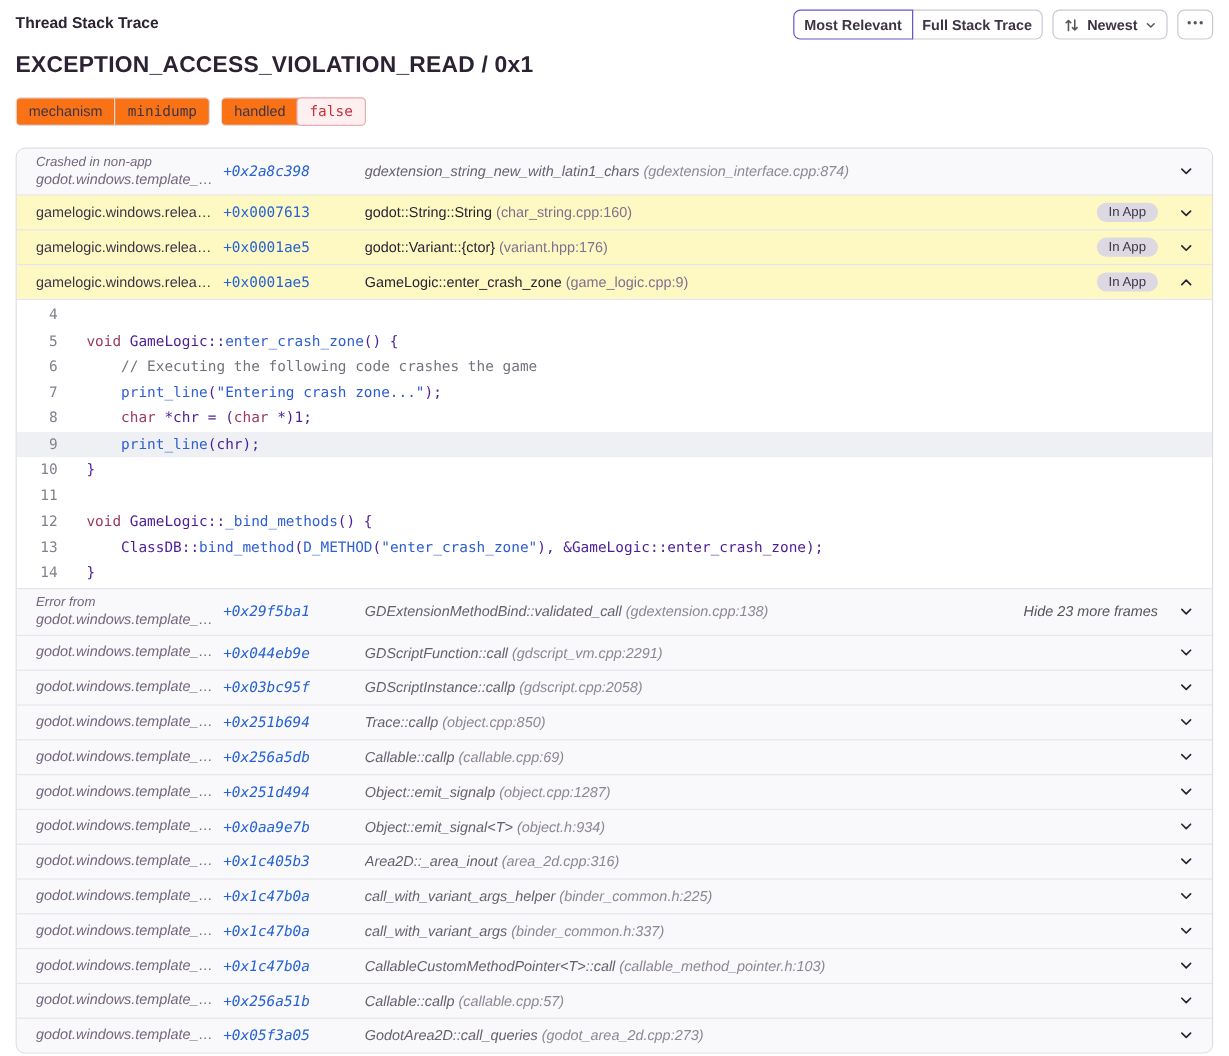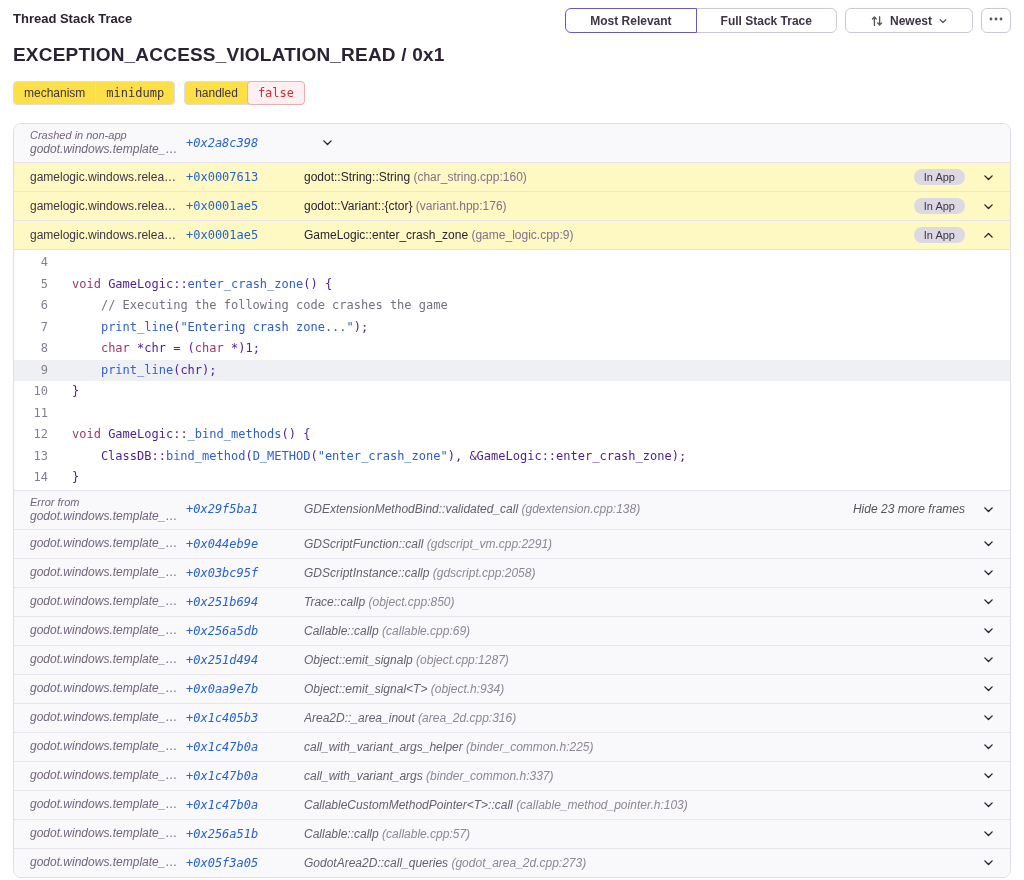--- a/index.html
+++ b/index.html
@@ -5,36 +5,36 @@
   * { margin:0; padding:0; box-sizing:border-box; }
   html,body { width:1024px; height:880px; overflow:hidden; background:#fff; }
   body { font-family:"Liberation Sans","DejaVu Sans",sans-serif; color:#2b2233; }
   .page { padding:8px 13px 0; }
 
   
   .topbar { display:flex; justify-content:space-between; align-items:flex-start; height:27px; }
   .page-title { font-size:13px; font-weight:700; padding-top:3px; color:#2b2233; }
   .actions { display:flex; gap:8px; align-items:center; }
   .seg { display:flex; }
-  .btn { height:25px; display:inline-flex; align-items:center; gap:6px; padding:0 24px;
+  .btn { height:25px; display:inline-flex; align-items:center; gap:6px; padding:0 8px;
          background:#fff; border:1px solid #cdc7d5; border-radius:6px; font-size:12px;
          font-weight:700; color:#3e3446; font-family:inherit; cursor:pointer; white-space:nowrap; }
   .seg .btn:first-child { border-radius:6px 0 0 6px; }
   .seg .btn:last-child { border-radius:0 6px 6px 0; margin-left:-1px; }
   .seg .btn.active { border-color:var(--accent-purple,#6559c5); position:relative; z-index:2; }
   .btn .sort-icon, .btn .btn-chev { display:flex; color:#57545c; }
   .btn-more { width:30px; justify-content:center; padding:0; color:#57545c; }
 
   
   h1 { font-size:19px; font-weight:700; margin:9px 0 6px; letter-spacing:.2px; color:#2b2233; }
   .fatal { font-family:"DejaVu Sans Mono","Liberation Mono",monospace; font-size:12px; color:#3e3446; }
 
   
   .tags { display:flex; gap:9px; margin-top:15px; }
-  .tag { display:inline-flex; align-items:flex-end; border:1px solid #e0dce5; border-radius:4px; font-size:12px; background:#fde047; }
+  .tag { display:inline-flex; align-items:flex-end; border:1px solid #e0dce5; border-radius:4px; font-size:12px; background:#f97316; }
   .tag-key { padding:4px 10px; display:flex; align-items:center; color:#3e3446; }
   .tag-val { padding:4px 10px; display:flex; align-items:center; color:#3e3446;
              border-left:1px solid #e0dce5; font-family:"DejaVu Sans Mono","Liberation Mono",monospace; }
   .tag-val.err { border:1px solid #ecacb2; background:#fef0f0; color:var(--error-red,#cc2c3c);
                  border-radius:4px; margin:-1px; }
 
   
   .trace { margin-top:18px; border:1px solid #e0dce5; border-radius:8px; overflow:hidden; background:#fff; }
   .frame-row { display:flex; align-items:center; padding:0 15px 0 16px; min-height:29px;
                background:#f9f8fa; border-top:1px solid #e7e4ec; font-size:12px; cursor:pointer; }
@@ -124,20 +124,21 @@
     </div>
   </div>
 
   <div class="trace" id="trace">
       <div class="frame-row two-line">
         <div class="col-module">
           <div class="module-label">Crashed in non-app</div>
           <div class="module-name">godot.windows.template_…</div>
         </div>
         <div class="col-addr">+0x2a8c398</div>
+        <div class="col-fn"><span class="fn">gdextension_string_new_with_latin1_chars</span> <span class="loc">(gdextension_interface.cpp:874)</span></div>
         <span class="chev">
           <svg width="13" height="13" viewBox="0 0 16 16">
             <path d="M3.5 6l4.5 4.5L12.5 6" fill="none" stroke="currentColor" stroke-width="1.7" stroke-linecap="round" stroke-linejoin="round"></path>
           </svg>
         </span>
       </div>
       <div class="frame-row in-app">
         <div class="col-module">
           <div class="module-name">gamelogic.windows.relea…</div>
         </div>

